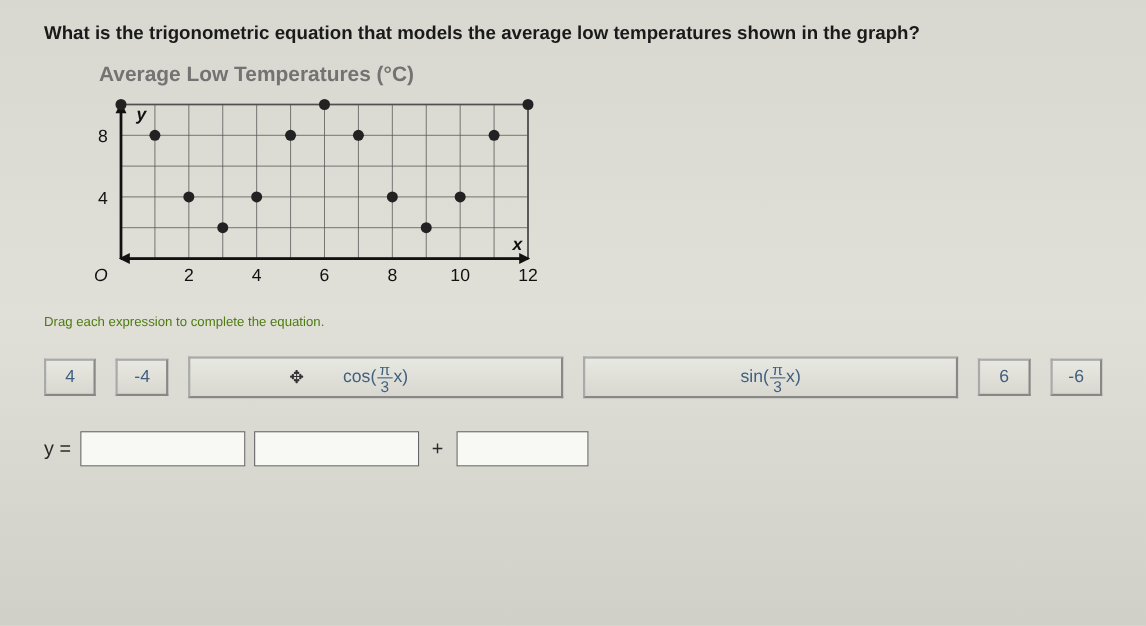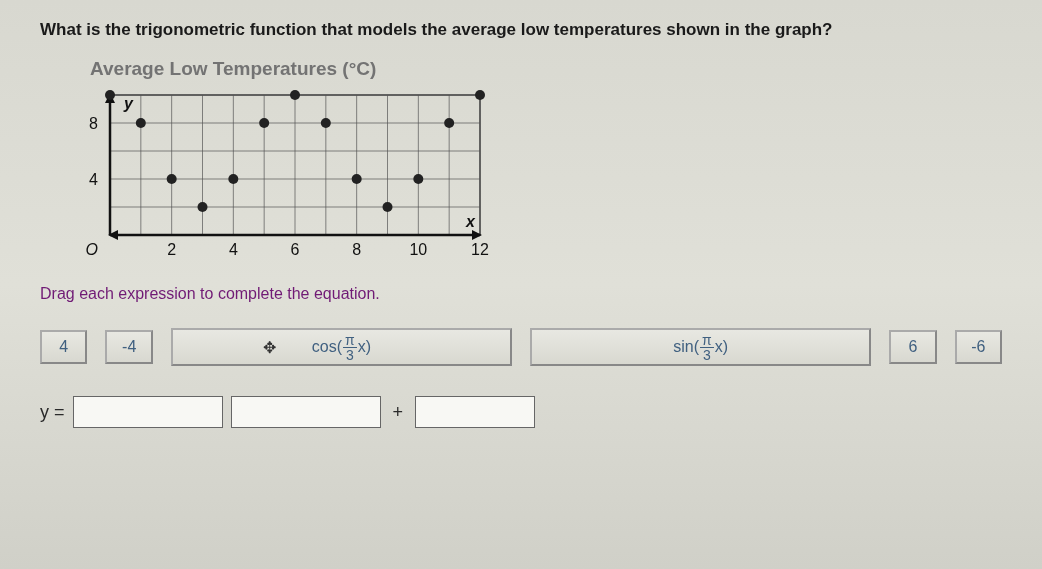--- a/index.html
+++ b/index.html
@@ -27,24 +27,24 @@
     }
     .chart-container {
       position: relative;
       width: 420px;
       height: 180px;
       margin-left: 30px;
       margin-bottom: 20px;
     }
     .chart-svg { display: block; }
     .instruction {
-      font-size: 16px;
+      font-size: 12px;
       margin-top: 20px;
       margin-bottom: 25px;
-      color: #701a75;
+      color: #4d7c0f;
     }
     .tiles-row {
       display: flex;
       align-items: center;
       gap: 18px;
       margin-bottom: 30px;
     }
     .tile {
       background: linear-gradient(#e8e8e2, #d8d8d0);
       border: 2px solid #888;
@@ -91,21 +91,21 @@
       border: 1px solid #666;
       width: 150px;
       height: 32px;
     }
     .dropzone.small { width: 120px; }
     .plus { font-size: 18px; padding: 0 4px; }
   </style>
 </head>
 <body>
 
-<div class="question">What is the trigonometric function that models the average low temperatures shown in the graph?</div>
+<div class="question">What is the trigonometric equation that models the average low temperatures shown in the graph?</div>
 
 <div class="chart-title">Average Low Temperatures (°C)</div>
 
 <div class="chart-container">
   <svg class="chart-svg" width="420" height="180">
       <rect x="40" y="10" width="370" height="140" fill="none" stroke="#444" stroke-width="1.5"></rect>
       <line x1="70.83333333333333" y1="10" x2="70.83333333333333" y2="150" stroke="#555" stroke-width="0.7"></line>
       <line x1="101.66666666666666" y1="10" x2="101.66666666666666" y2="150" stroke="#555" stroke-width="0.7"></line>
       <line x1="132.5" y1="10" x2="132.5" y2="150" stroke="#555" stroke-width="0.7"></line>
       <line x1="163.33333333333331" y1="10" x2="163.33333333333331" y2="150" stroke="#555" stroke-width="0.7"></line>

